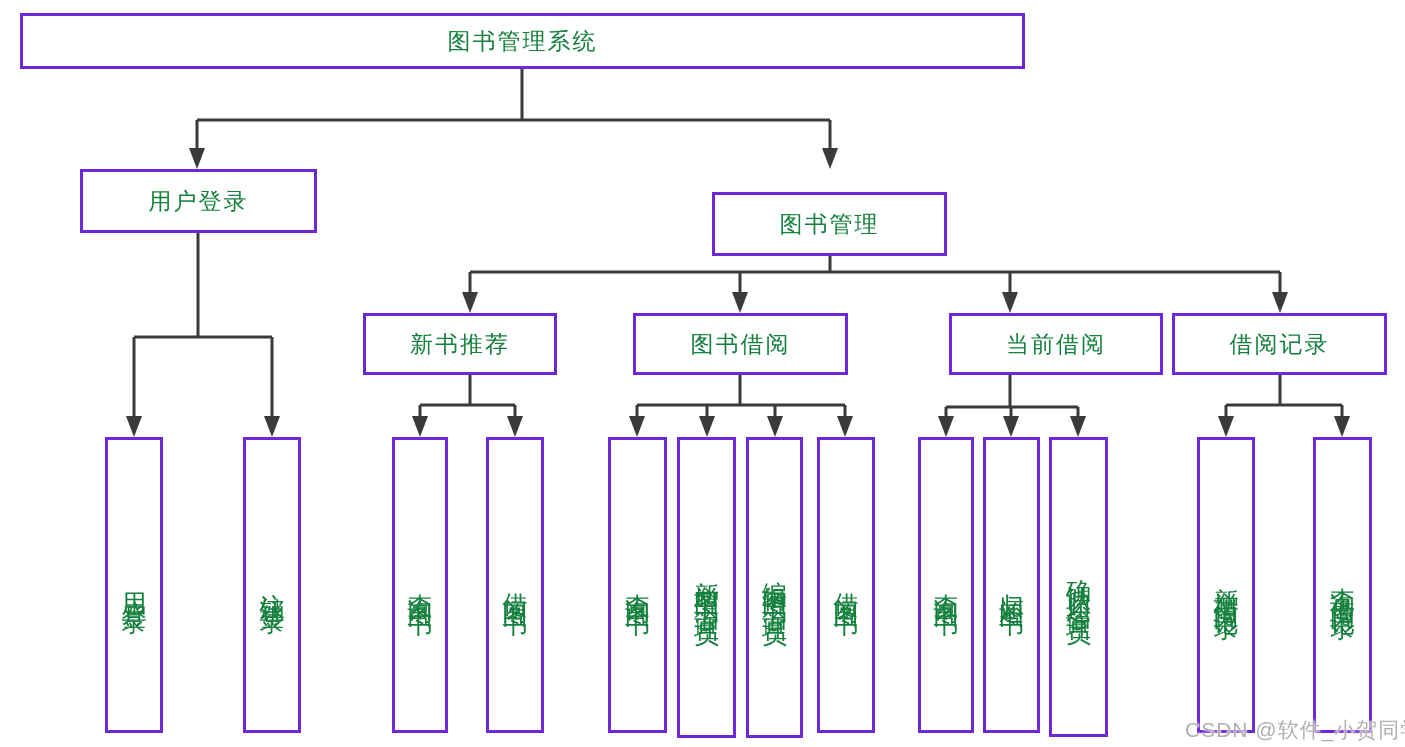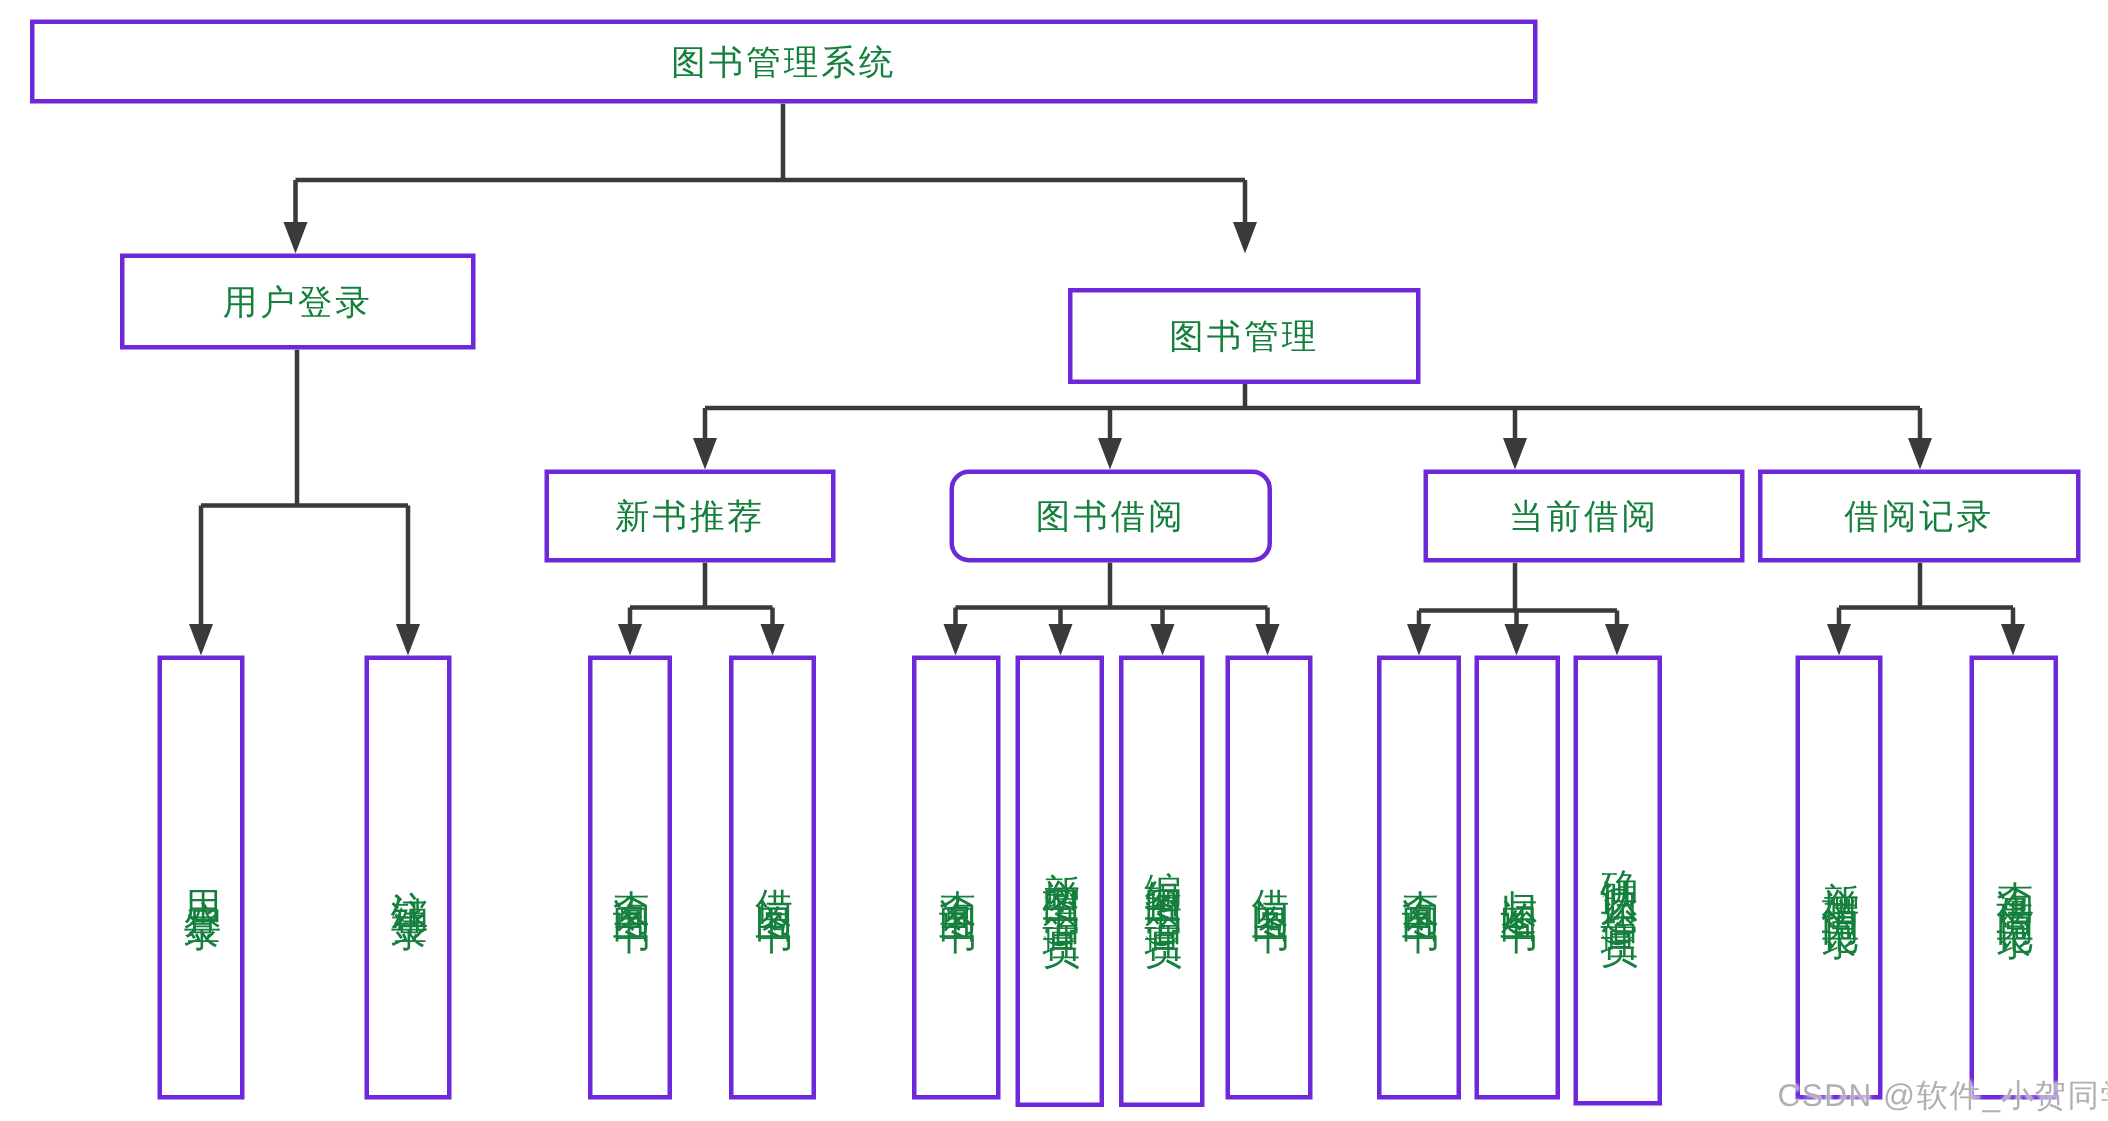--- a/index.html
+++ b/index.html
@@ -70,21 +70,21 @@
       <polygon points="1334,416 1350,416 1342,437"></polygon>
     </g>
   </svg>
 
   <div class="node hnode" style="left:20px;top:13px;width:1005px;height:56px;">图书管理系统</div>
 
   <div class="node hnode" style="left:80px;top:169px;width:237px;height:64px;">用户登录</div>
   <div class="node hnode" style="left:712px;top:169px;width:235px;height:64px;margin-top:23px;">图书管理</div>
 
   <div class="node hnode" style="left:363px;top:313px;width:194px;height:62px;">新书推荐</div>
-  <div class="node hnode" style="left:633px;top:313px;width:215px;height:62px;border-radius:13px;">图书借阅</div>
+  <div class="node hnode" style="left:633px;top:313px;width:215px;height:62px;">图书借阅</div>
   <div class="node hnode" style="left:949px;top:313px;width:214px;height:62px;">当前借阅</div>
   <div class="node hnode" style="left:1172px;top:313px;width:215px;height:62px;">借阅记录</div>
 
   <div class="node vnode" style="left:105px;top:437px;width:58px;height:296px;">用户登录</div>
   <div class="node vnode" style="left:243px;top:437px;width:58px;height:296px;">注销登录</div>
 
   <div class="node vnode" style="left:392px;top:437px;width:56px;height:296px;">查询图书</div>
   <div class="node vnode" style="left:486px;top:437px;width:58px;height:296px;">借阅图书</div>
 
   <div class="node vnode" style="left:608px;top:437px;width:59px;height:296px;">查询图书</div>

